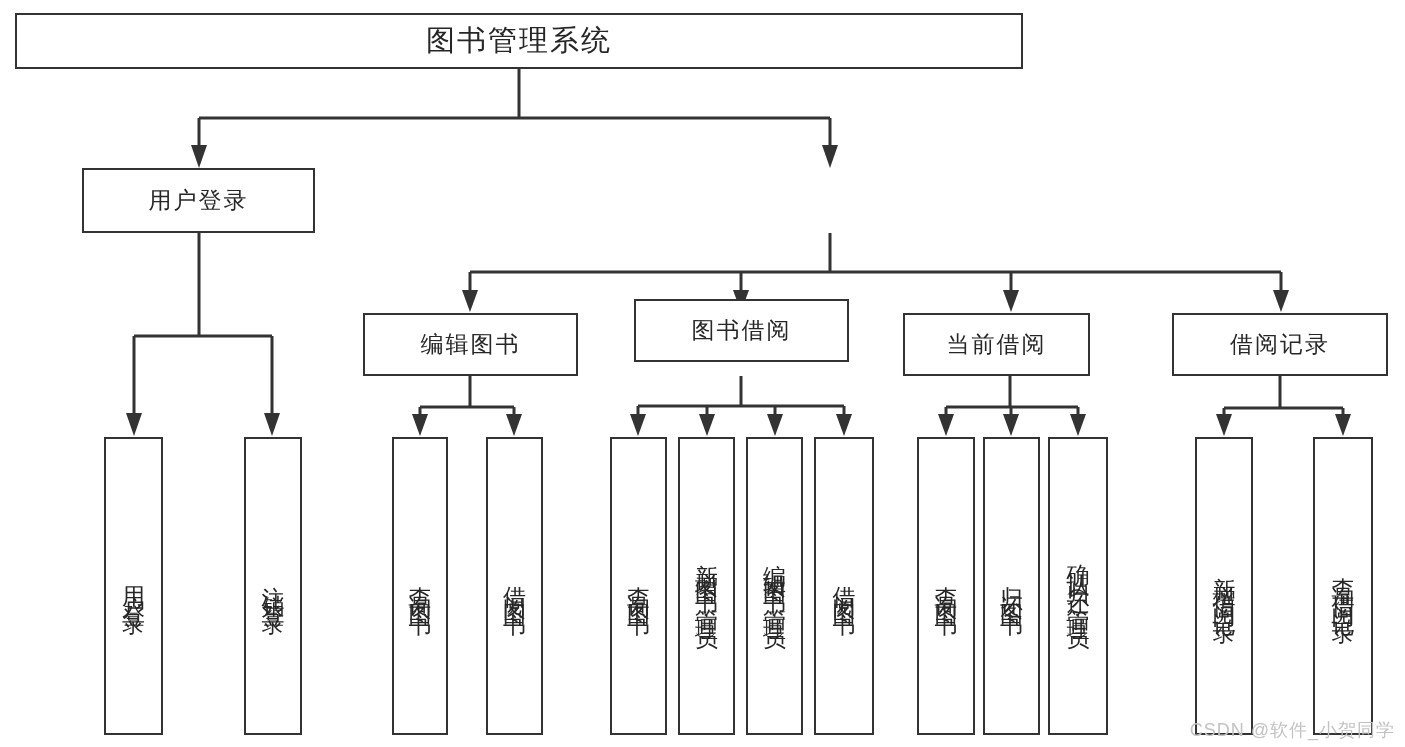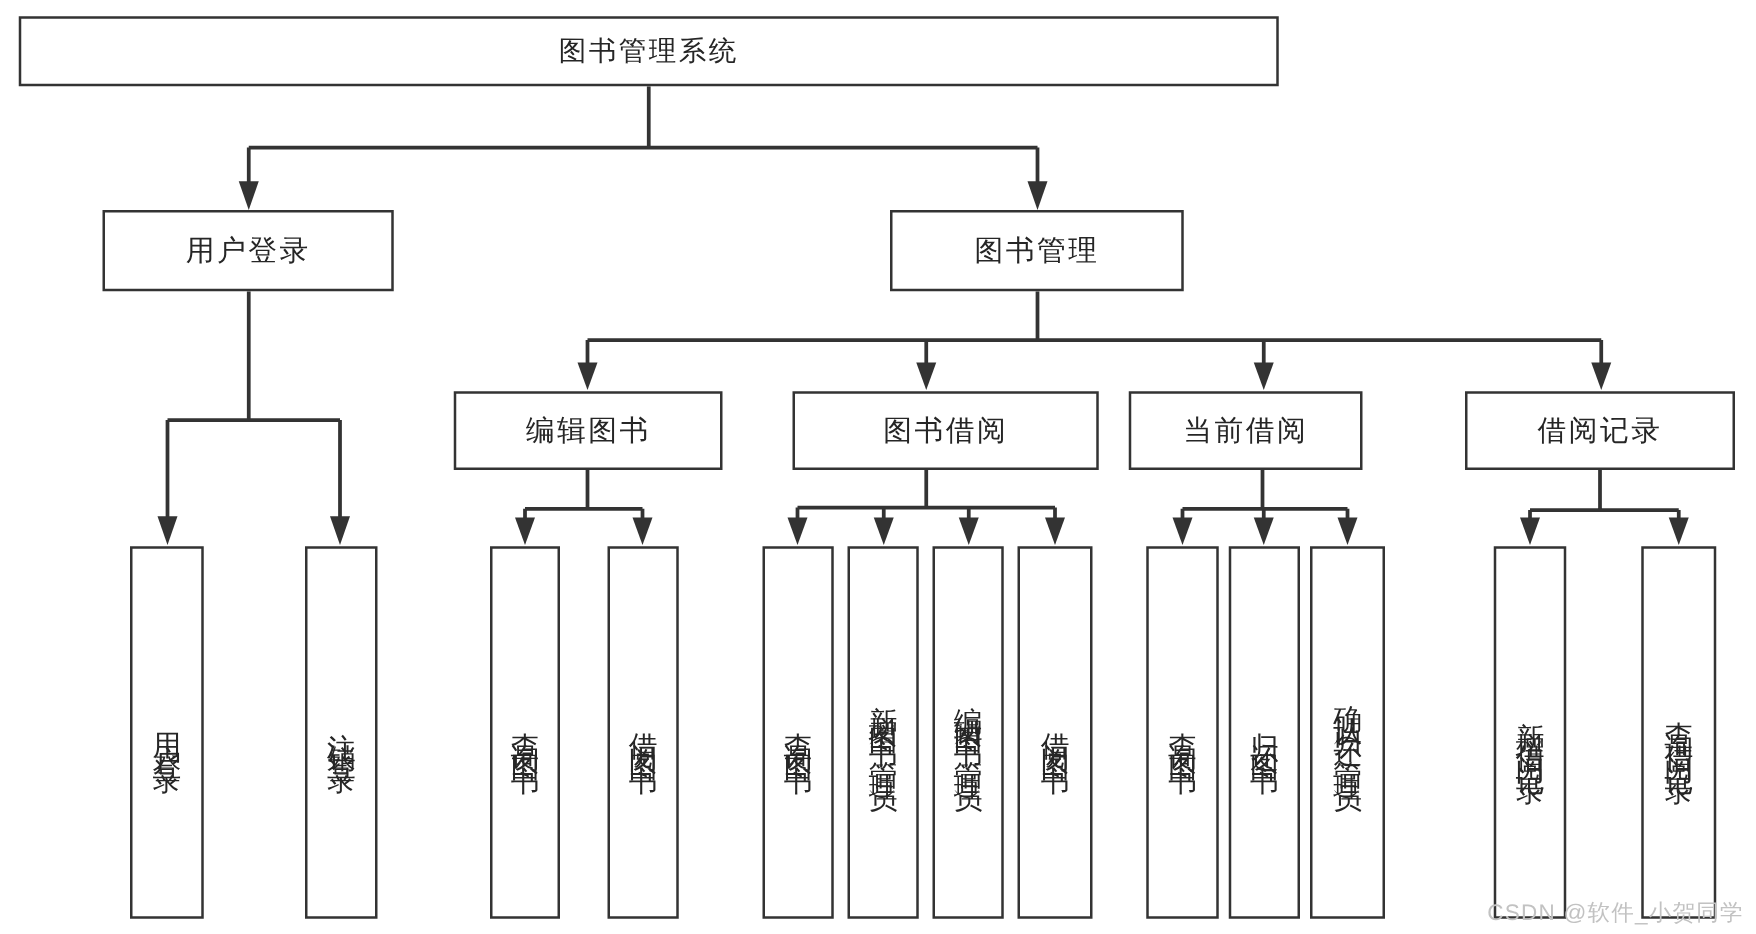--- a/index.html
+++ b/index.html
@@ -8,21 +8,21 @@
     font-family:"Liberation Sans","DejaVu Sans",sans-serif; overflow:hidden;
   }
   .wires { position:absolute; left:0; top:0; }
   .node {
     position:absolute; box-sizing:border-box;
     background:#ffffff; border:2px solid #333333;
     display:flex; align-items:center; justify-content:center;
     color:#262626;
   }
   .node .lbl { font-size:23px; letter-spacing:2px; white-space:nowrap; }
-  .node.top .lbl { font-size:22px; }
+  .node.top .lbl { font-size:29px; }
   .node.v .lbl {
     writing-mode:vertical-rl; text-orientation:mixed;
     font-size:23px; letter-spacing:9px; line-height:1; white-space:normal;
   }
   .watermark {
     position:absolute; right:10px; bottom:5px;
     font-size:18px; color:#c2c2c2; letter-spacing:1px; white-space:nowrap;
   }
 </style>
 </head>
@@ -63,28 +63,25 @@
     </g>
   </svg>
 
   <div class="node top" style="left:15px;top:13px;width:1008px;height:56px">
     <span class="lbl">图书管理系统</span>
   </div>
 
   <div class="node" style="left:82px;top:168px;width:233px;height:65px">
     <span class="lbl">用户登录</span>
   </div>
-  <div class="node" style="left:712px;top:168px;width:235px;height:65px">
-    <span class="lbl">图书管理</span>
-  </div>
 
   <div class="node" style="left:363px;top:313px;width:215px;height:63px">
     <span class="lbl">编辑图书</span>
   </div>
-  <div class="node" style="left:634px;top:313px;width:245px;height:63px">
+  <div class="node" style="left:634px;top:299px;width:215px;height:63px">
     <span class="lbl">图书借阅</span>
   </div>
   <div class="node" style="left:903px;top:313px;width:187px;height:63px">
     <span class="lbl">当前借阅</span>
   </div>
   <div class="node" style="left:1172px;top:313px;width:216px;height:63px">
     <span class="lbl">借阅记录</span>
   </div>
 
   <div class="node v" style="left:104px;top:437px;width:59px;height:298px">

